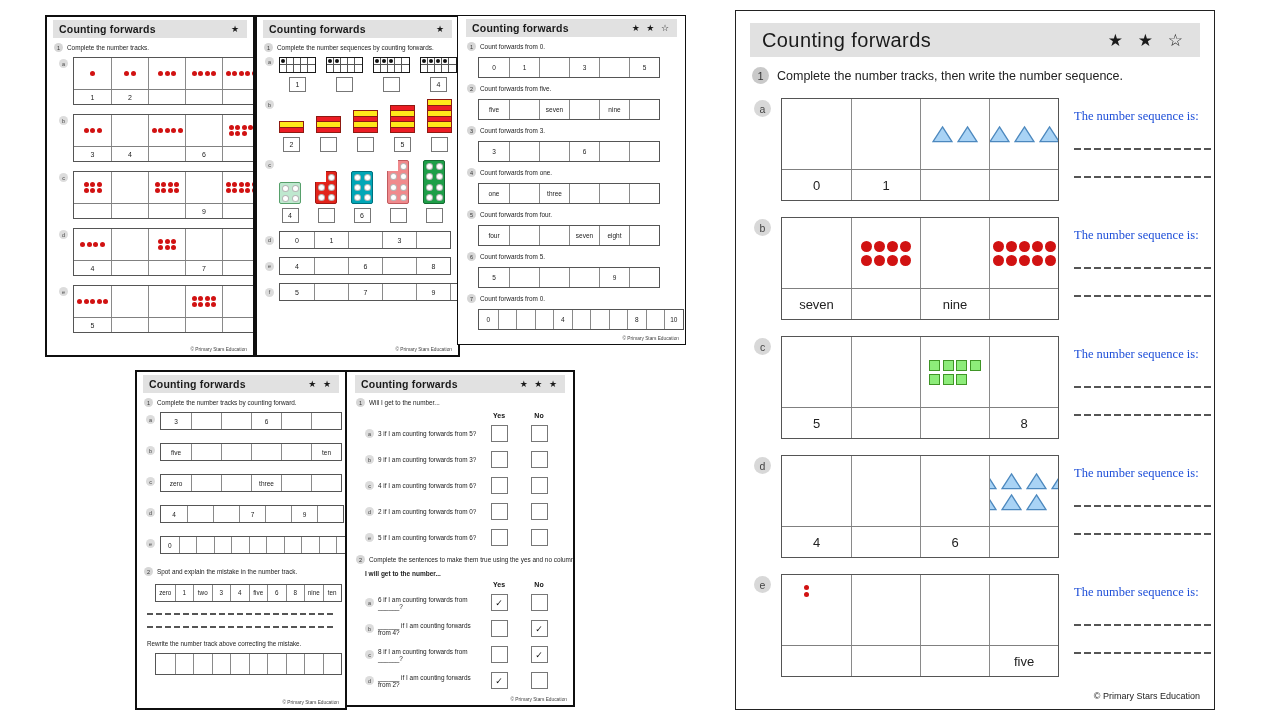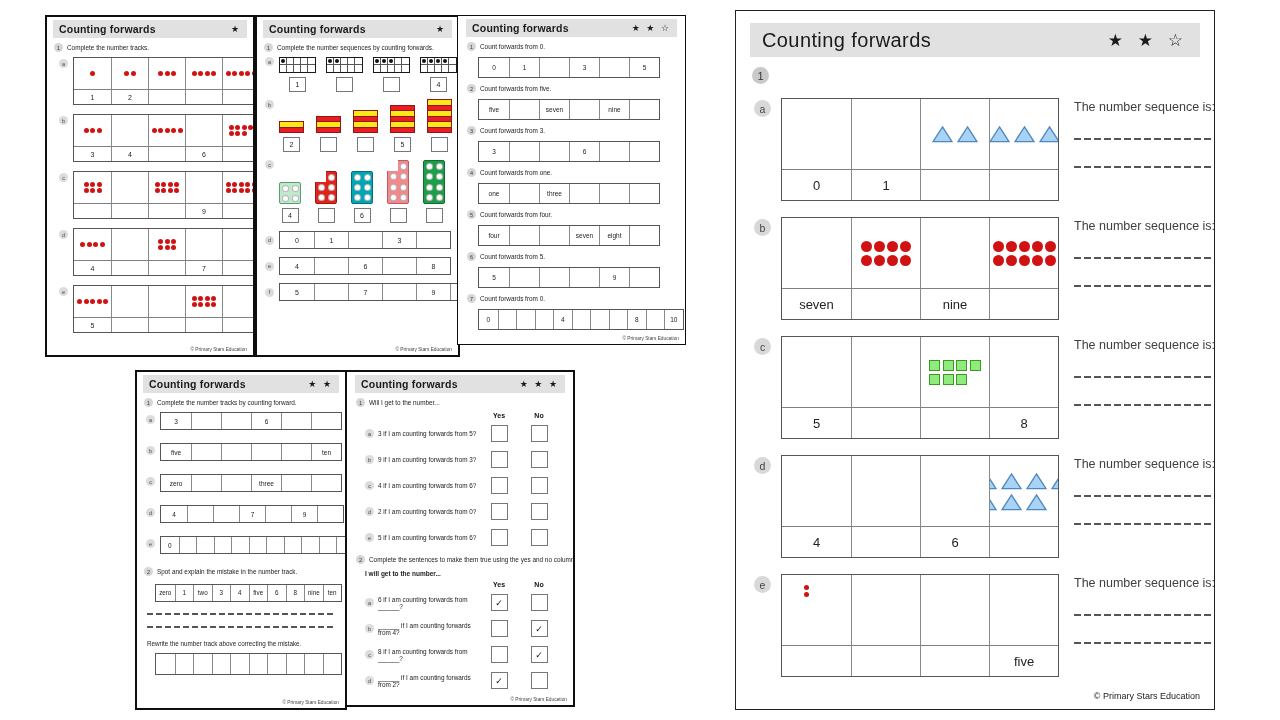--- a/index.html
+++ b/index.html
@@ -87,21 +87,21 @@
   .yn-text{flex:1;font-size:6.4px;color:#222;}
   .ynslotbox{width:40px;display:flex;justify-content:center;flex:none;}
   .ynbox{width:15px;height:15px;border:1px solid #777;background:#fff;display:flex;align-items:center;
          justify-content:center;font-size:9px;font-weight:bold;color:#111;}
   .ws5bold{font-size:6.5px;font-weight:bold;margin:6px 0 0 10px;}
 
   
   .big-row{display:flex;align-items:flex-start;margin:0 0 16px 0;}
   .big-row .lab{margin:2px 10px 0 4px;}
   .big-side{margin-left:15px;width:152px;}
-  .side-text{font-size:12.5px;color:#404040;margin-top:2px;white-space:nowrap;}
+  .side-text{font-size:12.5px;color:#1d4ed8;margin-top:11px;white-space:nowrap;font-family:Liberation Serif, serif;}
   .bline{width:140px;margin-top:24px;height:2px;
          background:repeating-linear-gradient(90deg,#555 0 7px,transparent 7px 10px);}
   .btrack{border:1.5px solid #555;display:inline-block;background:#fff;box-sizing:border-box;}
   .brow{display:grid;grid-template-columns:repeat(4,69px);}
   .brow.b{border-top:1px solid #808080;}
   .bcell{border-left:1px solid #8a8a8a;box-sizing:border-box;display:flex;align-items:center;justify-content:center;overflow:hidden;}
   .bcell:first-child{border-left:none;}
   .bcell.top{height:70px;}
   .bcell.bot{height:30px;font-size:13px;color:#222;}
   .shapeblock{display:flex;flex-direction:column;gap:3px;align-items:flex-start;}
@@ -1020,20 +1020,21 @@
       </div>
     </section>
   <section class="sheet s6" id="ws6">
     <div class="foot big">© Primary Stars Education</div>
   <div class="sh-head">
         <span class="sh-title">Counting forwards</span>
         <span class="sh-stars">★ ★ ☆</span>
       </div>
       <div class="q-line">
         <span class="qnum">1</span>
+        <span class="q-text">Complete the number tracks, then write the number sequence.</span>
       </div>
       <div class="big-row">
         <span class="lab big">a</span>
         <div class="btrack">
           <div class="brow">
             <div class="bcell top"></div>
             <div class="bcell top"></div>
             <div class="bcell top">
               <div class="shapeblock">
                 <div class="shaperow" style="gap: 4px;">

